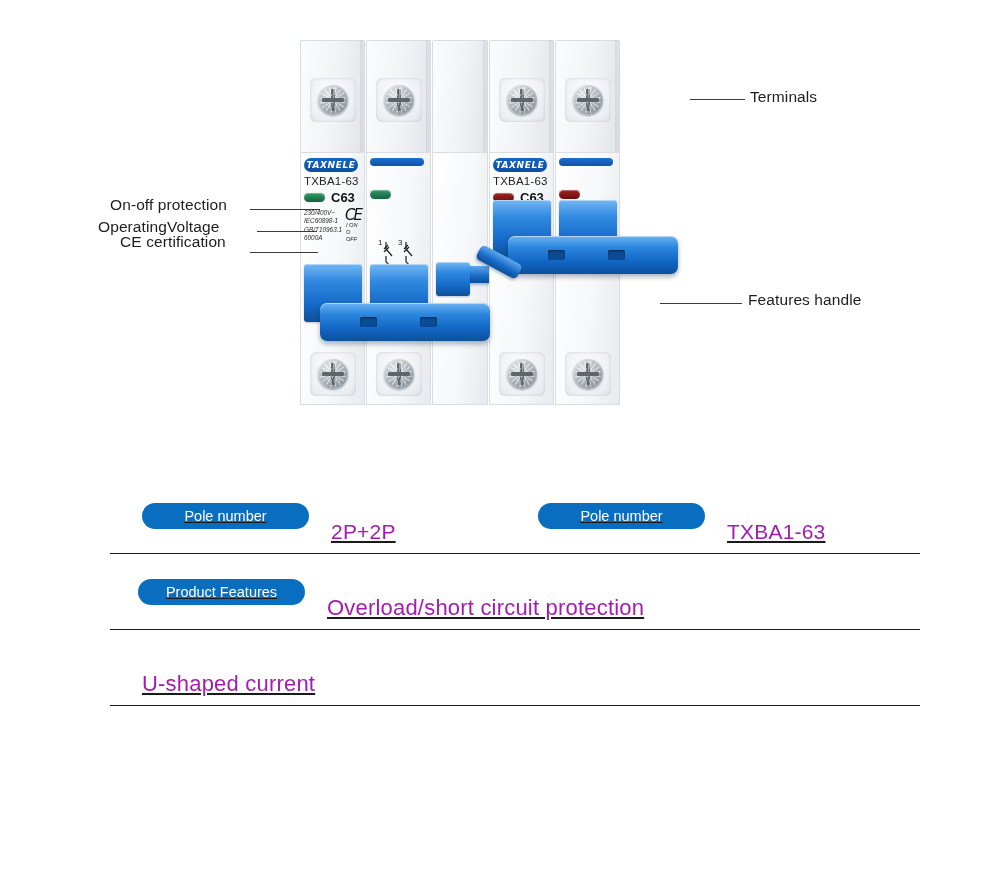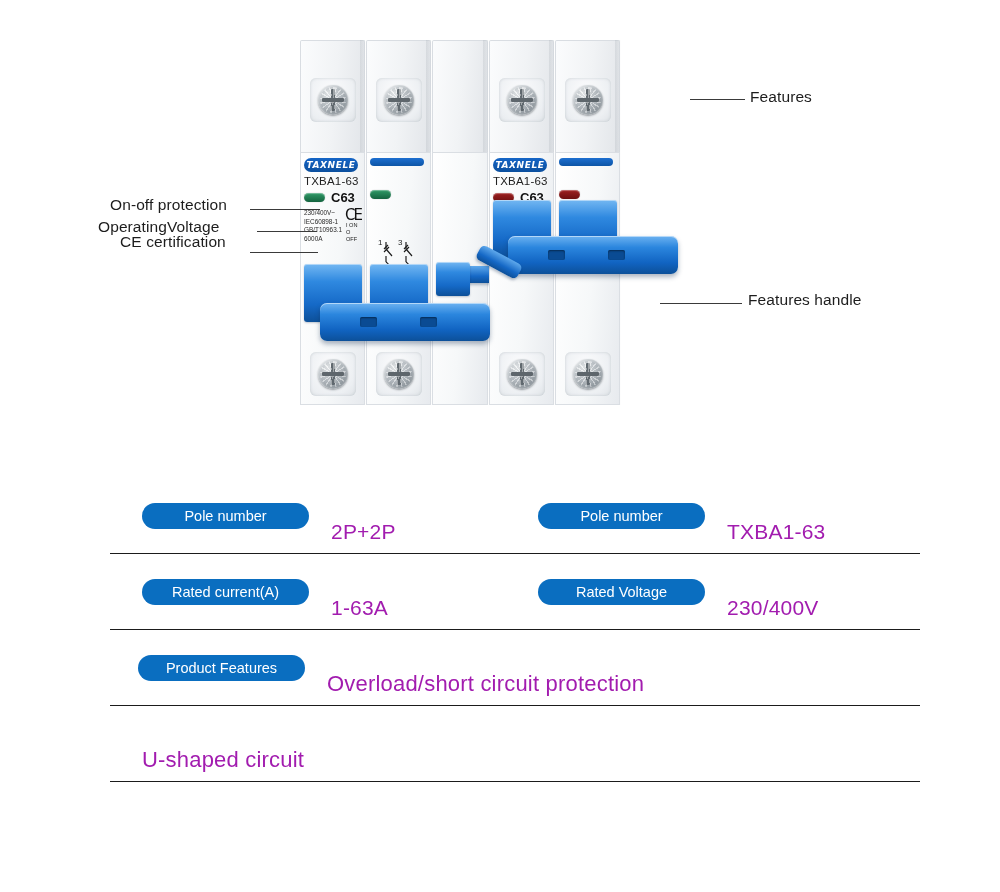--- a/index.html
+++ b/index.html
@@ -74,21 +74,21 @@
   }
   .model{font-size:11.5px;font-weight:500;color:#222;margin-top:3px;letter-spacing:.2px;}
   .ratingrow{display:flex;align-items:center;gap:6px;margin-top:3px;text-align:right;}
   .ind{
     width:21px;height:9px;border-radius:5px;flex:none;
     box-shadow:inset 0 1px 1px rgba(255,255,255,.35),0 0 1px rgba(0,0,0,.35);
   }
   .ind.green{background:linear-gradient(180deg,#2d9464,#14built);background:linear-gradient(180deg,#2f9a67,#14633f);}
   .ind.red{background:linear-gradient(180deg,#9e2020,#6d0f0f);}
   .curve{font-size:13px;font-weight:600;color:#111;}
-  .specblk{margin-top:3px;display:flex;gap:3px;align-items:flex-end;}
+  .specblk{margin-top:3px;display:flex;gap:3px;align-items:center;font-style:italic;}
   .spectxt{font-size:6.4px;line-height:8.4px;color:#2a2a2a;font-family:"Liberation Sans",sans-serif;white-space:nowrap;}
   .ce{font-size:15px;line-height:13px;color:#111;font-family:"DejaVu Sans",sans-serif;letter-spacing:-2px;}
   .onoff{font-size:5.6px;line-height:7px;color:#222;margin-left:1px;}
 
   
   .schem{position:absolute;left:6px;top:196px;width:54px;}
   .mtsbox{position:absolute;left:3px;top:130px;width:48px;opacity:.30;}
   .mts-title{font-size:8px;letter-spacing:1px;color:#7b838a;text-align:center;font-weight:bold;}
   .mts-foot{font-size:4.6px;color:#8a9299;text-align:center;letter-spacing:.2px;}
   .rocker{
@@ -112,21 +112,21 @@
   }
 
   
   .callout{position:absolute;font-size:15.5px;color:#1d1d1d;white-space:nowrap;letter-spacing:.1px;}
   .lead{position:absolute;height:1px;background:#3a3a3a;}
 
   
   .specs{position:absolute;left:0;top:478px;width:1000px;}
   .srow{position:relative;height:76px;}
   .divider{position:absolute;left:110px;width:810px;height:1.4px;background:#1b1b1b;bottom:0;}
-  .cell{position:absolute;top:0;height:76px;display:flex;align-items:center;gap:22px;}
+  .cell{position:absolute;top:0;height:76px;display:flex;align-items:center;gap:22px;text-decoration:underline;}
   .pill{
     display:inline-block;border-radius:13px;background:#0a6ec0;
     color:#ffffff;font-size:14.5px;line-height:26px;height:26px;
     padding:0 16px;white-space:nowrap;text-align:center;
   }
   .pill.w{min-width:135px;}
   .val{font-size:21px;color:#a21caf;white-space:nowrap;letter-spacing:.2px;margin-top:32px;}
   .val.lg{font-size:22px;}
 </style>
 </head>
@@ -311,21 +311,21 @@
 
       <div class="tiebar" style="left:208px;top:196px;width:170px;height:38px;">
         <span class="notch" style="left:40px;"></span>
         <span class="notch" style="left:100px;"></span>
       </div>
 
       <div class="linkarm" style="left:176px;top:214px;width:46px;height:16px;transform:rotate(28deg);"></div>
     </div>
 
     <div class="lead" style="left:690px;top:99px;width:55px;"></div>
-    <div class="callout" style="left:750px;top:88px;">Features</div>
+    <div class="callout" style="left:750px;top:88px;">Terminals</div>
 
     <div class="lead" style="left:250px;top:209px;width:70px;"></div>
     <div class="callout" style="left:110px;top:196px;">On-off protection</div>
 
     <div class="lead" style="left:257px;top:231px;width:60px;"></div>
     <div class="callout" style="left:98px;top:218px;">OperatingVoltage</div>
 
     <div class="lead" style="left:250px;top:252px;width:68px;"></div>
     <div class="callout" style="left:120px;top:233px;">CE certification</div>
 
@@ -340,41 +340,30 @@
         <span class="pill w">Pole number</span>
         <span class="val">2P+2P</span>
       </div>
       <div class="cell" style="left:538px;">
         <span class="pill w">Pole number</span>
         <span class="val">TXBA1-63</span>
       </div>
       <div class="divider"></div>
     </div>
 
-    <div class="srow">
-      <div class="cell" style="left:142px;">
-        <span class="pill w">Rated current(A)</span>
-        <span class="val">1-63A</span>
-      </div>
-      <div class="cell" style="left:538px;">
-        <span class="pill w">Rated Voltage</span>
-        <span class="val">230/400V</span>
-      </div>
-      <div class="divider"></div>
-    </div>
 
     <div class="srow">
       <div class="cell" style="left:138px;">
         <span class="pill w">Product Features</span>
         <span class="val lg">Overload/short circuit protection</span>
       </div>
       <div class="divider"></div>
     </div>
 
     <div class="srow">
       <div class="cell" style="left:142px;">
-        <span class="val lg">U-shaped circuit</span>
+        <span class="val lg">U-shaped current</span>
       </div>
       <div class="divider"></div>
     </div>
 
   </div>
 </div>
 
 </body></html>

